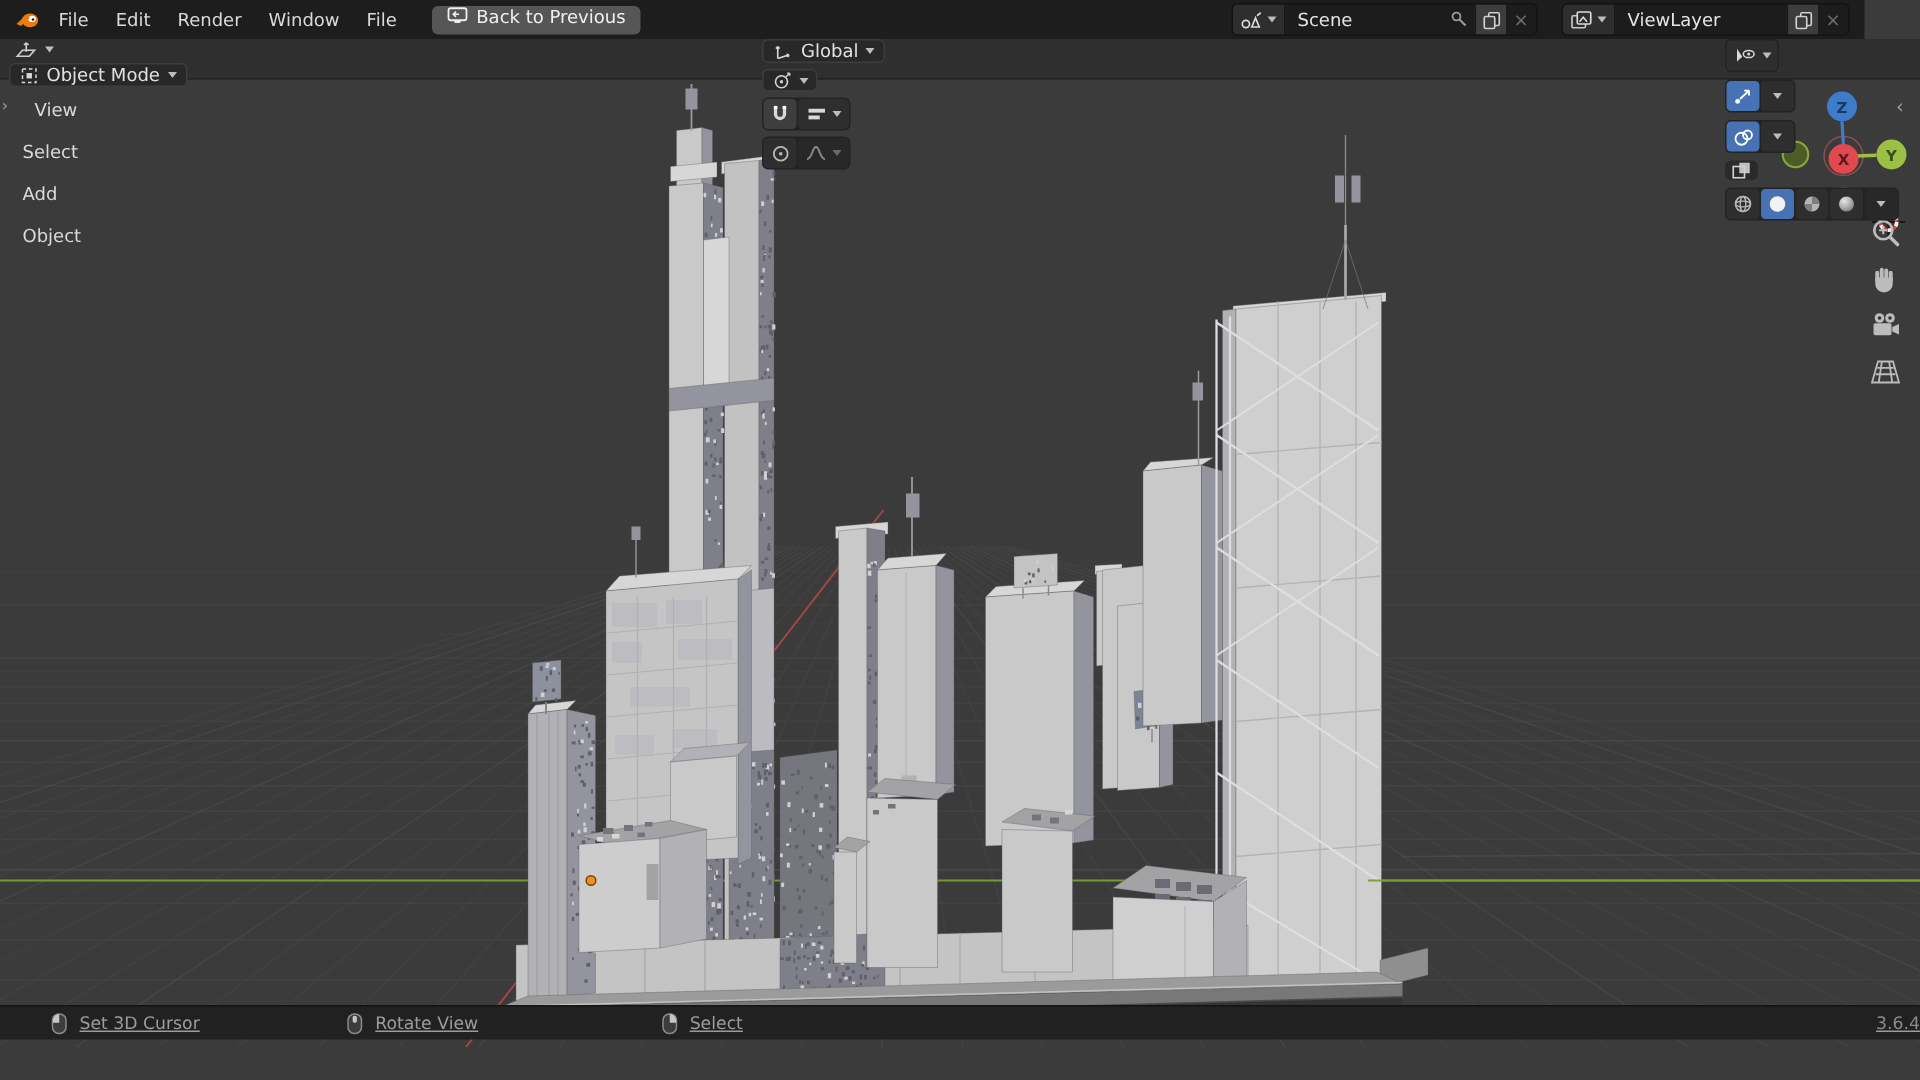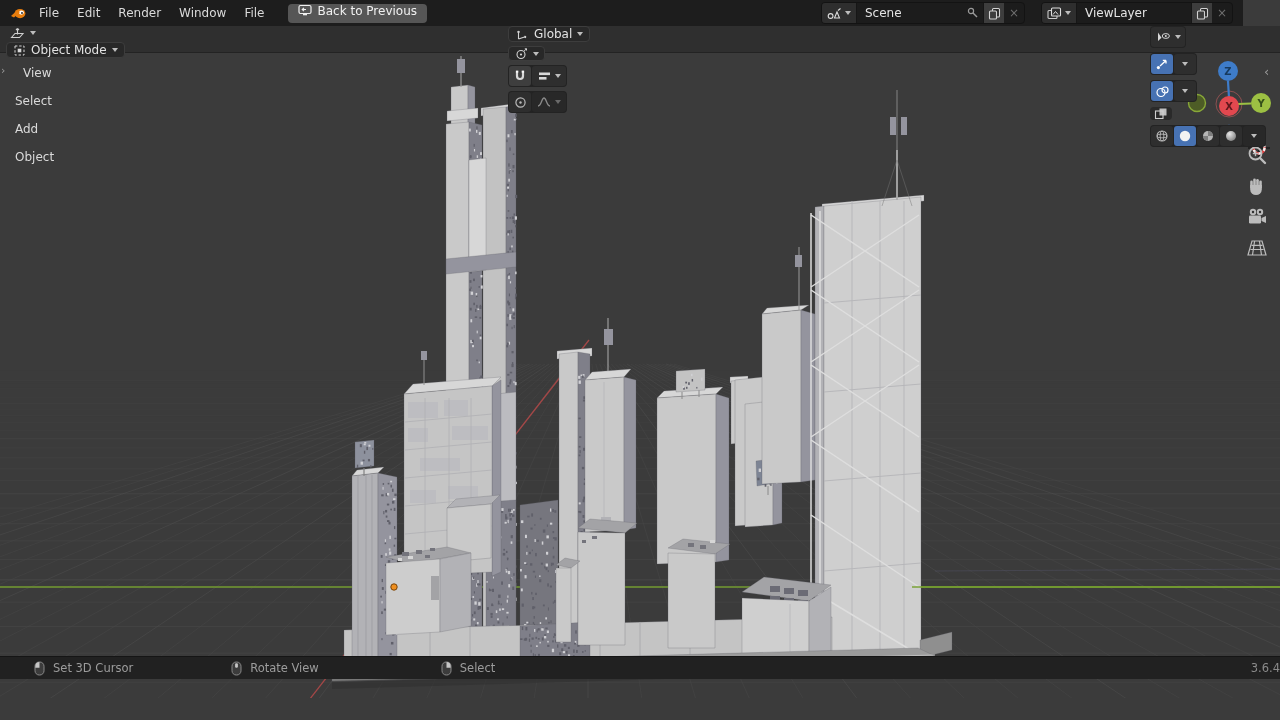--- a/index.html
+++ b/index.html
@@ -39,22 +39,22 @@
   .viewport{position:absolute;left:0;top:52px;width:1280px;height:646px;overflow:hidden;background:#3b3b3b;}
   #scene{position:absolute;left:0;top:0;}
   .vptext{position:absolute;left:10px;top:9px;color:#d4d4d4;font-size:11.5px;line-height:17px;
           text-shadow:0 1px 2px rgba(0,0,0,.4);}
   .vptext .l2{color:#ffffff;}
   .sidebar-arrow{position:absolute;left:1px;top:12px;color:#9a9a9a;font-size:11px;}
   .collapse-arrow{position:absolute;left:1264px;top:12px;color:#9a9a9a;font-size:13px;}
   .gizmo{position:absolute;left:1185px;top:3px;}
   .navcol{position:absolute;}
   
-  .statusbar{position:absolute;left:0;top:656px;width:1280px;height:22px;background:#212121;
-             border-top:1px solid #151515;display:flex;align-items:center;color:#9c9c9c;font-size:11.5px;z-index:30;}
+  .statusbar{position:absolute;left:0;top:670px;width:1280px;height:22px;background:#212121;
+             border-top:1px solid #151515;display:flex;align-items:center;color:#9c9c9c;font-size:11.5px;z-index:30;text-decoration:underline;}
   .hint{display:flex;align-items:center;gap:8px;}
   .version{margin-left:auto;margin-right:0;color:#8a8a8a;}
 </style>
 </head>
 <body>
 
 <div id="app">
 
   <div class="topbar">
     <span class="logo">

